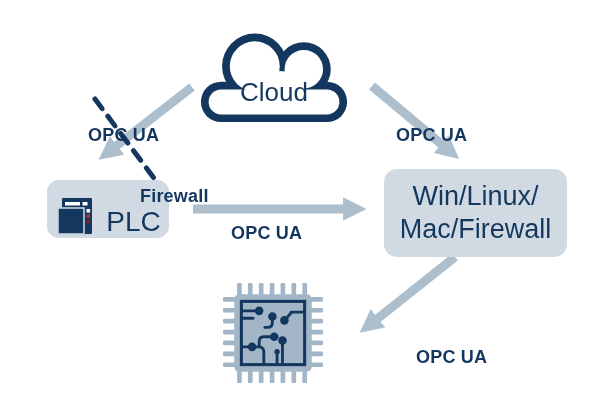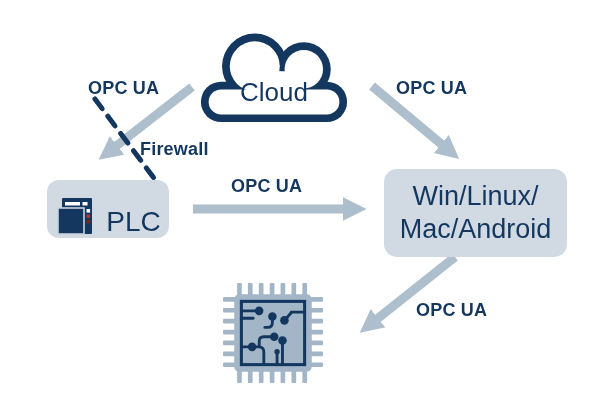--- a/index.html
+++ b/index.html
@@ -12,20 +12,21 @@
     overflow: hidden;
   }
   .abs { position: absolute; }
   .edge-label {
     position: absolute;
     font-size: 18px;
     font-weight: 700;
     color: #14375f;
     letter-spacing: 0.2px;
     white-space: nowrap;
+    margin-top: 47px;
   }
   .node-box {
     position: absolute;
     background: #d1dae3;
     border-radius: 13px;
     display: flex;
     align-items: center;
     justify-content: center;
     color: #14375f;
   }
@@ -106,21 +107,21 @@
       <rect x="31.5" y="13" width="3.6" height="3.6" fill="#ffffff"></rect>
       <rect x="31.5" y="18.4" width="3.6" height="3.6" fill="#b5342e"></rect>
       <rect x="31.5" y="23.8" width="3.6" height="3.6" fill="#7c221c"></rect>
       <rect x="3" y="12" width="26" height="26" fill="#14375f" stroke="#c9d2dc" stroke-width="1.6"></rect>
     </svg>
     <span class="plc-label">PLC</span>
   </div>
 
   <div id="platform-box" class="node-box">
     <div class="platform-line">Win/Linux/</div>
-    <div class="platform-line">Mac/Android</div>
+    <div class="platform-line">Mac/Firewall</div>
   </div>
 
   <svg class="abs" style="left:222px;top:282px" width="102" height="102" viewBox="0 0 100 100">
     <g fill="#a3b6c8">
 
       <rect x="14.8" y="1" width="4.6" height="13" rx="1"></rect>
       <rect x="25.4" y="1" width="4.6" height="13" rx="1"></rect>
       <rect x="36.1" y="1" width="4.6" height="13" rx="1"></rect>
       <rect x="46.8" y="1" width="4.6" height="13" rx="1"></rect>
       <rect x="57.4" y="1" width="4.6" height="13" rx="1"></rect>

